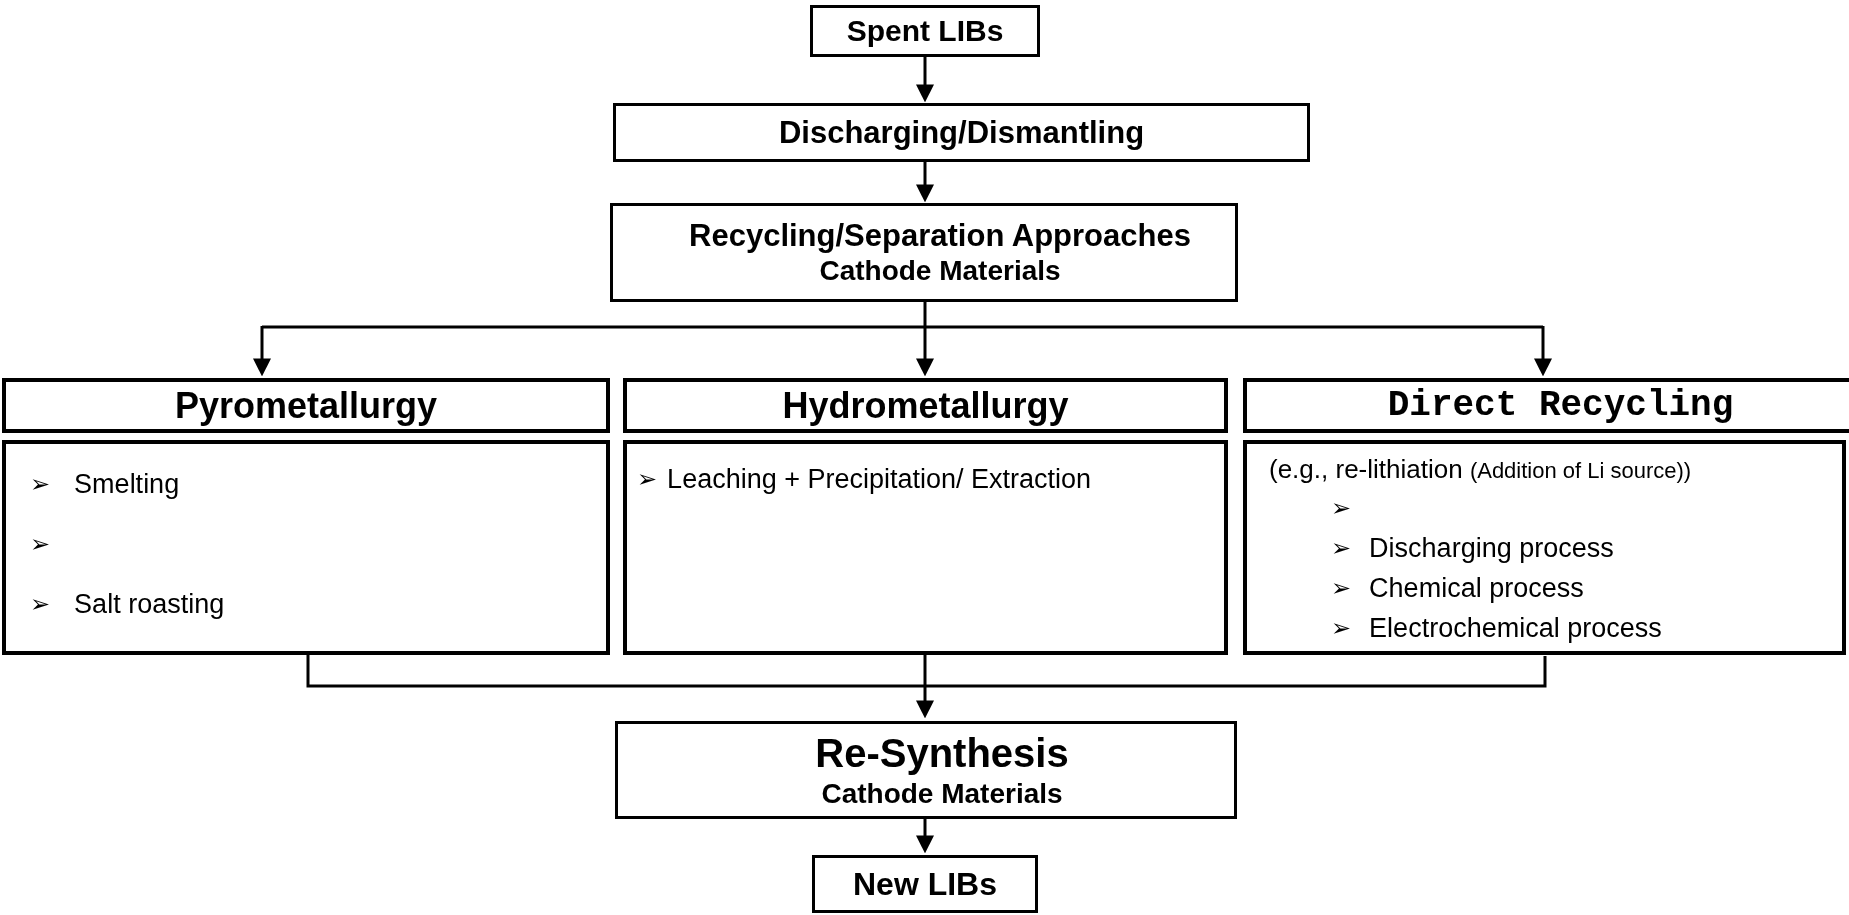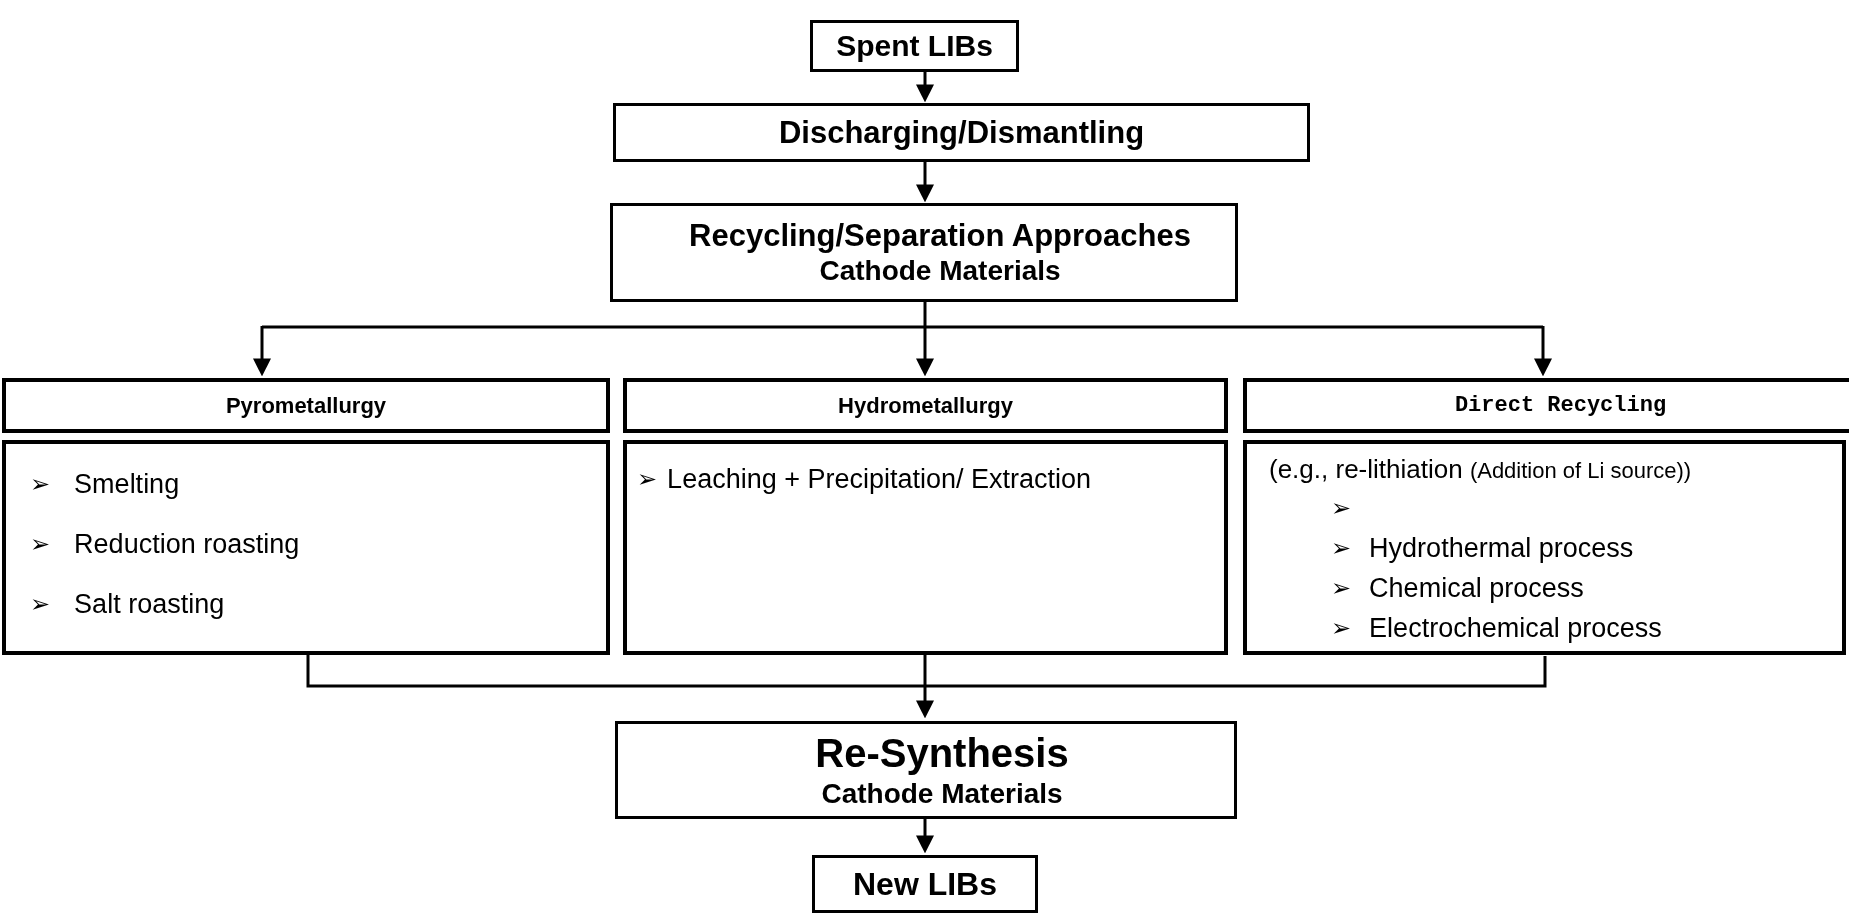--- a/index.html
+++ b/index.html
@@ -10,36 +10,36 @@
   svg.connectors { position:absolute; left:0; top:0; width:1849px; height:915px; z-index:0; }
   .box {
     position:absolute; background:#ffffff; border:3px solid #000000;
     box-sizing:border-box; display:flex; align-items:center; justify-content:center;
     text-align:center; z-index:1;
   }
   .col { border-width:4px; }
   .stack { flex-direction:column; line-height:1.18; }
   .b { font-weight:bold;padding-left:32px; }
 
-  #spent        { left:810px;  top:5px;   width:209px; height:52px; font-size:30px; font-weight:bold;margin-top:15px; }
+  #spent        { left:810px;  top:5px;   width:230px; height:52px; font-size:30px; font-weight:bold; }
   #discharging  { left:613px;  top:103px; width:697px; height:59px; font-size:31px; font-weight:bold; }
   #recycling    { left:610px;  top:203px; width:628px; height:99px; }
   #recycling .l1 { font-size:31px; }
   #recycling .l2 { font-size:28px; }
   #resynthesis  { left:615px;  top:721px; width:622px; height:98px; }
   #resynthesis .l1 { font-size:40px; }
   #resynthesis .l2 { font-size:28px; }
   #newlibs      { left:812px;  top:855px; width:226px; height:58px; font-size:32px; font-weight:bold; }
 
   #side-note {
     position:absolute; left:1285px; top:96px; font-size:25px; line-height:33px;
     text-align:left; z-index:1; white-space:nowrap;
   }
 
-  .col-header { top:378px; height:55px; font-size:22px; font-weight:bold; }
+  .col-header { top:378px; height:55px; font-size:36px; font-weight:bold; }
   #pyro-h   { left:2px;    width:608px; }
   #hydro-h  { left:623px;  width:605px; }
   #direct-h { left:1243px; width:635px;font-family:Liberation Mono, monospace; }
 
   .col-body { top:440px; height:215px; display:block; text-align:left; }
   #pyro-b   { left:2px;    width:608px; padding:10px 0 0 24px; }
   #hydro-b  { left:623px;  width:605px; padding:14px 0 0 10px; }
   #direct-b { left:1243px; width:603px; padding:8px 0 0 22px; }
 
   .li { display:flex; align-items:center; font-size:27px; }
@@ -102,21 +102,20 @@
     <span>Direct Recycling</span>
   </div>
 
   <div id="pyro-b" class="box col col-body">
     <div class="li">
       <span class="bullet">➢</span>
       <span>Smelting</span>
     </div>
     <div class="li">
       <span class="bullet">➢</span>
-      <span>Reduction roasting</span>
     </div>
     <div class="li">
       <span class="bullet">➢</span>
       <span>Salt roasting</span>
     </div>
   </div>
 
   <div id="hydro-b" class="box col col-body">
     <div class="li">
       <span class="bullet">➢</span>
@@ -125,21 +124,21 @@
   </div>
 
   <div id="direct-b" class="box col col-body">
     <div class="note-line"><span>(e.g., re-lithiation </span><span class="note-small">(Addition of Li source))</span></div>
     <div class="items">
       <div class="li">
         <span class="bullet">➢</span>
       </div>
       <div class="li">
         <span class="bullet">➢</span>
-        <span>Hydrothermal process</span>
+        <span>Discharging process</span>
       </div>
       <div class="li">
         <span class="bullet">➢</span>
         <span>Chemical process</span>
       </div>
       <div class="li">
         <span class="bullet">➢</span>
         <span>Electrochemical process</span>
       </div>
     </div>

